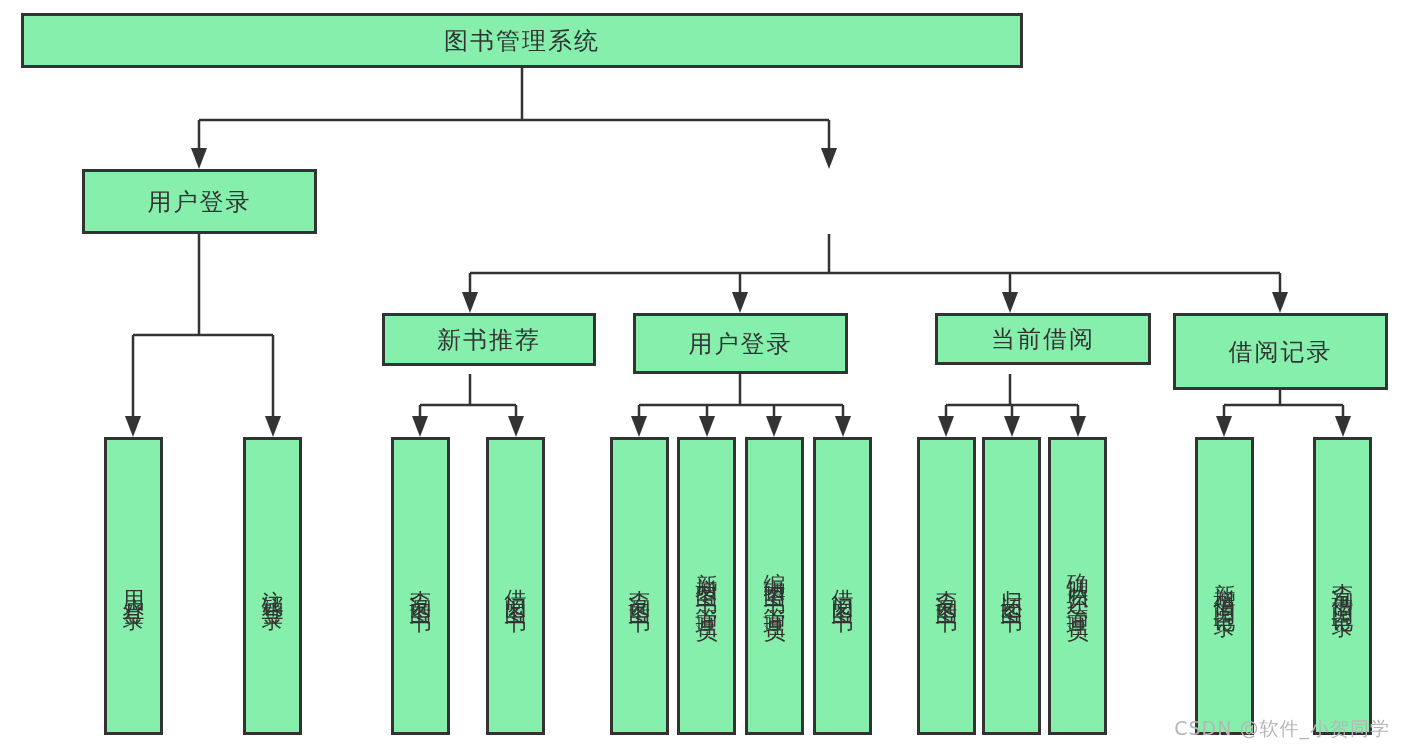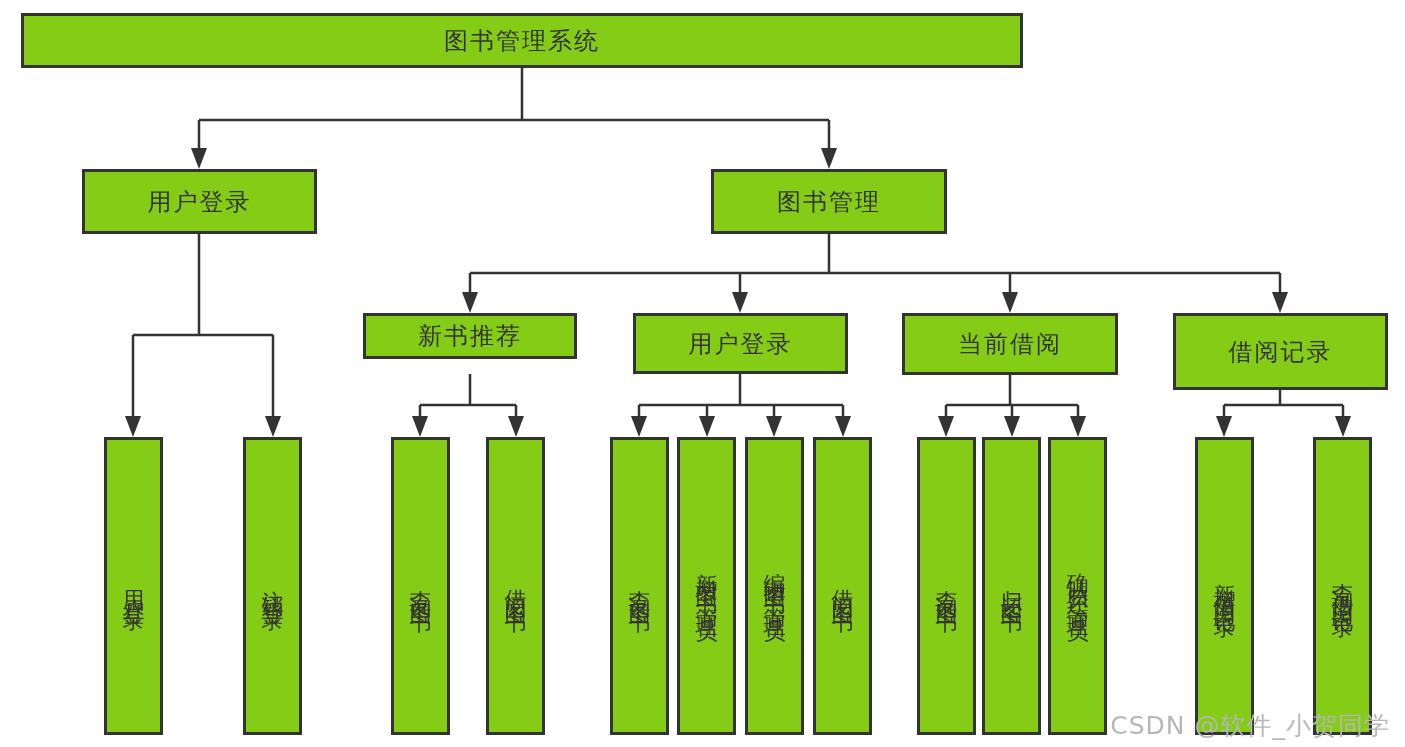--- a/index.html
+++ b/index.html
@@ -3,32 +3,32 @@
 <meta charset="utf-8">
 <style>
   html,body{margin:0;padding:0;background:#ffffff;}
   .stage{
     position:relative;width:1405px;height:747px;background:#ffffff;
     font-family:"DejaVu Sans",sans-serif;overflow:hidden;color:#333333;
   }
   .wires{position:absolute;left:0;top:0;}
   .node{
     position:absolute;box-sizing:border-box;
-    border:3px solid #333333;background:#84cc16;
+    border:3px solid #333333;background:#86efac;
     display:flex;align-items:center;justify-content:center;
     color:#333333;text-align:center;
   }
   .h{font-size:24px;letter-spacing:2px;white-space:nowrap;}
   .v{
     writing-mode:vertical-rl;text-orientation:mixed;
     font-size:22px;letter-spacing:7px;line-height:1;
   }
   .watermark{
     position:absolute;right:15px;bottom:5px;z-index:6;
-    font-size:25px;letter-spacing:1px;color:#b6b6b6;white-space:nowrap;
+    font-size:19px;letter-spacing:1px;color:#b6b6b6;white-space:nowrap;
   }
 </style>
 </head>
 <body>
 
 <div class="stage">
 
   <svg class="wires" width="1405" height="747" viewBox="0 0 1405 747" fill="none" stroke="#333333" stroke-width="2.5">
 
     <path d="M522,68 V120 M199,120 H829 M199,120 V150 M829,120 V150"></path>
@@ -61,25 +61,24 @@
     <polygon fill="#333333" stroke="none" points="1070,416 1086,416 1078,437"></polygon>
 
     <path d="M1280,374 V405 M1224,405 H1343 M1224,405 V418 M1343,405 V418"></path>
     <polygon fill="#333333" stroke="none" points="1216,416 1232,416 1224,437"></polygon>
     <polygon fill="#333333" stroke="none" points="1335,416 1351,416 1343,437"></polygon>
   </svg>
 
   <div class="node h" style="left:21px;top:13px;width:1002px;height:55px">图书管理系统</div>
 
   <div class="node h" style="left:82px;top:169px;width:235px;height:65px">用户登录</div>
-  <div class="node h" style="left:711px;top:169px;width:236px;height:65px">图书管理</div>
 
-  <div class="node h" style="left:363px;top:313px;width:214px;height:46px">新书推荐</div>
+  <div class="node h" style="left:382px;top:313px;width:214px;height:53px">新书推荐</div>
   <div class="node h" style="left:633px;top:313px;width:215px;height:61px">用户登录</div>
-  <div class="node h" style="left:902px;top:313px;width:216px;height:62px">当前借阅</div>
+  <div class="node h" style="left:935px;top:313px;width:216px;height:52px">当前借阅</div>
   <div class="node h" style="left:1173px;top:313px;width:215px;height:77px">借阅记录</div>
 
   <div class="node v" style="left:104px;top:437px;width:59px;height:298px">用户登录</div>
   <div class="node v" style="left:243px;top:437px;width:59px;height:298px">注销登录</div>
 
   <div class="node v" style="left:391px;top:437px;width:59px;height:298px">查询图书</div>
   <div class="node v" style="left:486px;top:437px;width:59px;height:298px">借阅图书</div>
 
   <div class="node v" style="left:610px;top:437px;width:59px;height:298px">查询图书</div>
   <div class="node v" style="left:677px;top:437px;width:59px;height:298px">新增图书（管理员）</div>

